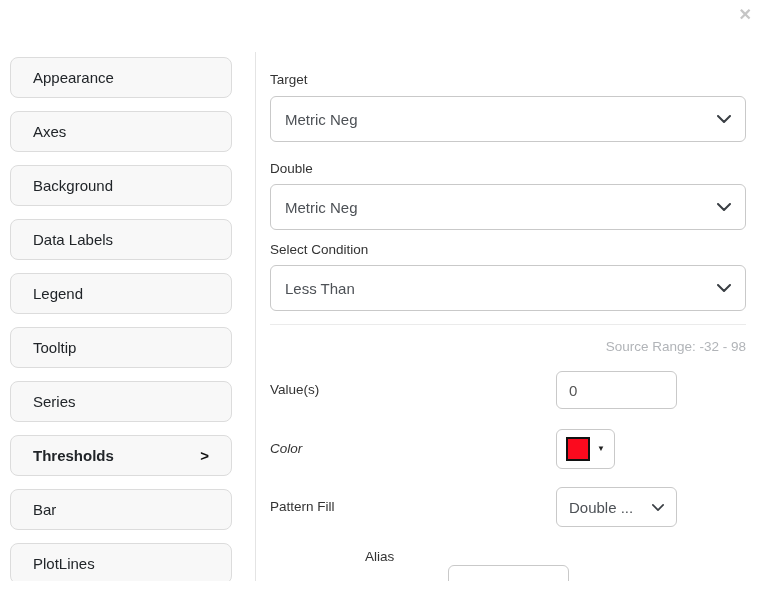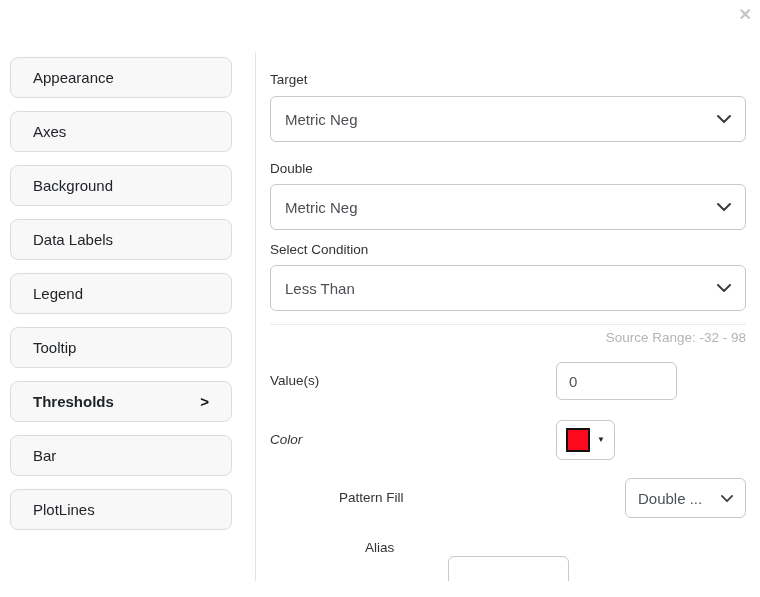--- a/index.html
+++ b/index.html
@@ -23,26 +23,26 @@
   .panel { position:absolute; left:270px; top:72px; width:476px; }
   .field-label { font-size:13.5px; color:#333; line-height:16px; }
   .select { height:46px; border:1px solid #c9c9c9; border-radius:6px; background:#fff;
             display:flex; align-items:center; padding:0 14px; font-size:15px; color:#4d5156;
             cursor:pointer; }
   .select .chev { margin-left:auto; display:flex; align-items:center; }
   .mt8 { margin-top:8px; } .mt7 { margin-top:7px; }
   .lbl2 { margin-top:19px; } .lbl3 { margin-top:12px; }
 
   .hdivider { border:none; border-top:1px solid #ebebeb; margin:13px 0 0 0; }
-  .source-range { margin-top:5px; text-align:right; font-size:13.5px; color:#b1b4b8; line-height:16px; }
+  .source-range { margin-top:14px; text-align:right; font-size:13.5px; color:#b1b4b8; line-height:16px; }
 
   .row { display:flex; align-items:center; }
   .row .label-col { width:286px; }
   .row .ctrl-col { width:121px; }
-  .row1 { margin-top:16px; } .row2 { margin-top:20px;font-style:italic; } .row3 { margin-top:18px;justify-content:flex-end; } .row4 { margin-top:22px;flex-direction:column; }
+  .row1 { margin-top:16px; } .row2 { margin-top:20px;font-style:italic; } .row3 { margin-top:18px; } .row4 { margin-top:22px;flex-direction:column; }
 
   .text-input { width:121px; height:38px; border:1px solid #c9c9c9; border-radius:6px;
                 padding:0 12px; font-size:15px; color:#555; font-family:"Liberation Sans", sans-serif;
                 outline:none; background:#fff; }
 
   .color-btn { width:59px; height:40px; border:1px solid #c9c9c9; border-radius:6px; background:#fff;
                display:flex; align-items:center; justify-content:center; gap:7px; cursor:pointer; }
   .swatch { width:24px; height:24px; border:2px solid #111; }
   .caret { font-size:8px; color:#222; line-height:1; }
 
@@ -67,20 +67,23 @@
         <span>Background</span>
       </div>
     <div class="side-item">
         <span>Data Labels</span>
       </div>
     <div class="side-item">
         <span>Legend</span>
       </div>
     <div class="side-item">
         <span>Tooltip</span>
+      </div>
+    <div class="side-item">
+        <span>Series</span>
       </div>
     <div class="side-item active">
       <span>Thresholds</span>
       <span class="arrow">&gt;</span>
     </div>
     <div class="side-item">
         <span>Bar</span>
       </div>
     <div class="side-item">
         <span>PlotLines</span>

